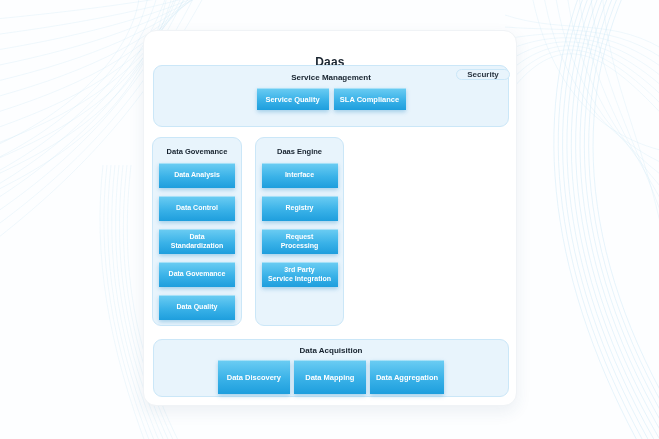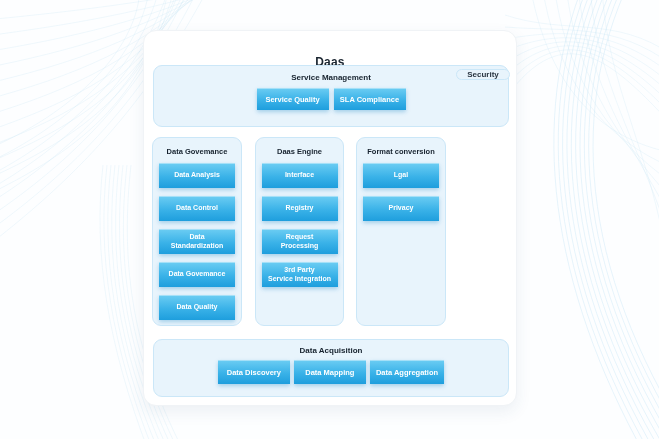--- a/index.html
+++ b/index.html
@@ -36,21 +36,21 @@
   .btn-row{display:flex;gap:5px;margin-top:6px}
   #acq .btn-row{gap:4px;margin-top:5px}
 
   .btn{
     display:flex;align-items:center;justify-content:center;text-align:center;
     color:#fff;font-weight:bold;border-radius:0;white-space:pre-line;line-height:1.2;
     background:linear-gradient(180deg,var(--button-top,#6ccdf3) 0%,var(--button-mid,#3ab2e8) 55%,var(--button-bottom,#1e9edd) 100%);
     box-shadow:0 2px 4px rgba(40,140,200,.35), inset 0 1px 0 rgba(255,255,255,.4);
   }
   .btn-row .btn{height:22px;min-width:72px;font-size:7.5px;padding:0 6px;box-sizing:border-box}
-  #acq .btn-row .btn{height:24px}
+  #acq .btn-row .btn{height:34px}
 
   .col{display:flex;flex-direction:column;align-items:center;top:106px;height:189px;padding:9px 6px 0}
   .col .panel-title{font-size:7.5px;margin-bottom:7px;text-align:center}
   .col .btn{width:76px;min-height:25px;margin-bottom:8px;font-size:7px;padding:2px;box-sizing:border-box}
   #col-dm{left:8px;width:90px}
   #col-de{left:111px;width:89px}
   #col-fc{left:212px;width:90px}
   #col-sec{left:312px;width:54px;display:flex;align-items:center;justify-content:center;padding:0}
   .security-label{font-size:8px;font-weight:600;color:#2a3642;text-align:center}
 </style>
@@ -90,25 +90,20 @@
   <section class="panel col" id="col-de">
     <div class="panel-title">Daas Engine</div>
     <div class="btn">Interface</div>
     <div class="btn">Registry</div>
     <div class="btn">Request
 Processing</div>
     <div class="btn">3rd Party
 Service Integration</div>
   </section>
 
-  <section class="panel col" id="col-fc">
-    <div class="panel-title">Format conversion</div>
-    <div class="btn">Lgal</div>
-    <div class="btn">Privacy</div>
-  </section>
 
   <section class="panel" id="col-sec">
     <div class="security-label">Security</div>
   </section>
 
   <section class="panel band" id="acq">
     <div class="panel-title">Data Acquisition</div>
     <div class="btn-row">
       <div class="btn">Data Discovery</div>
       <div class="btn">Data Mapping</div>

